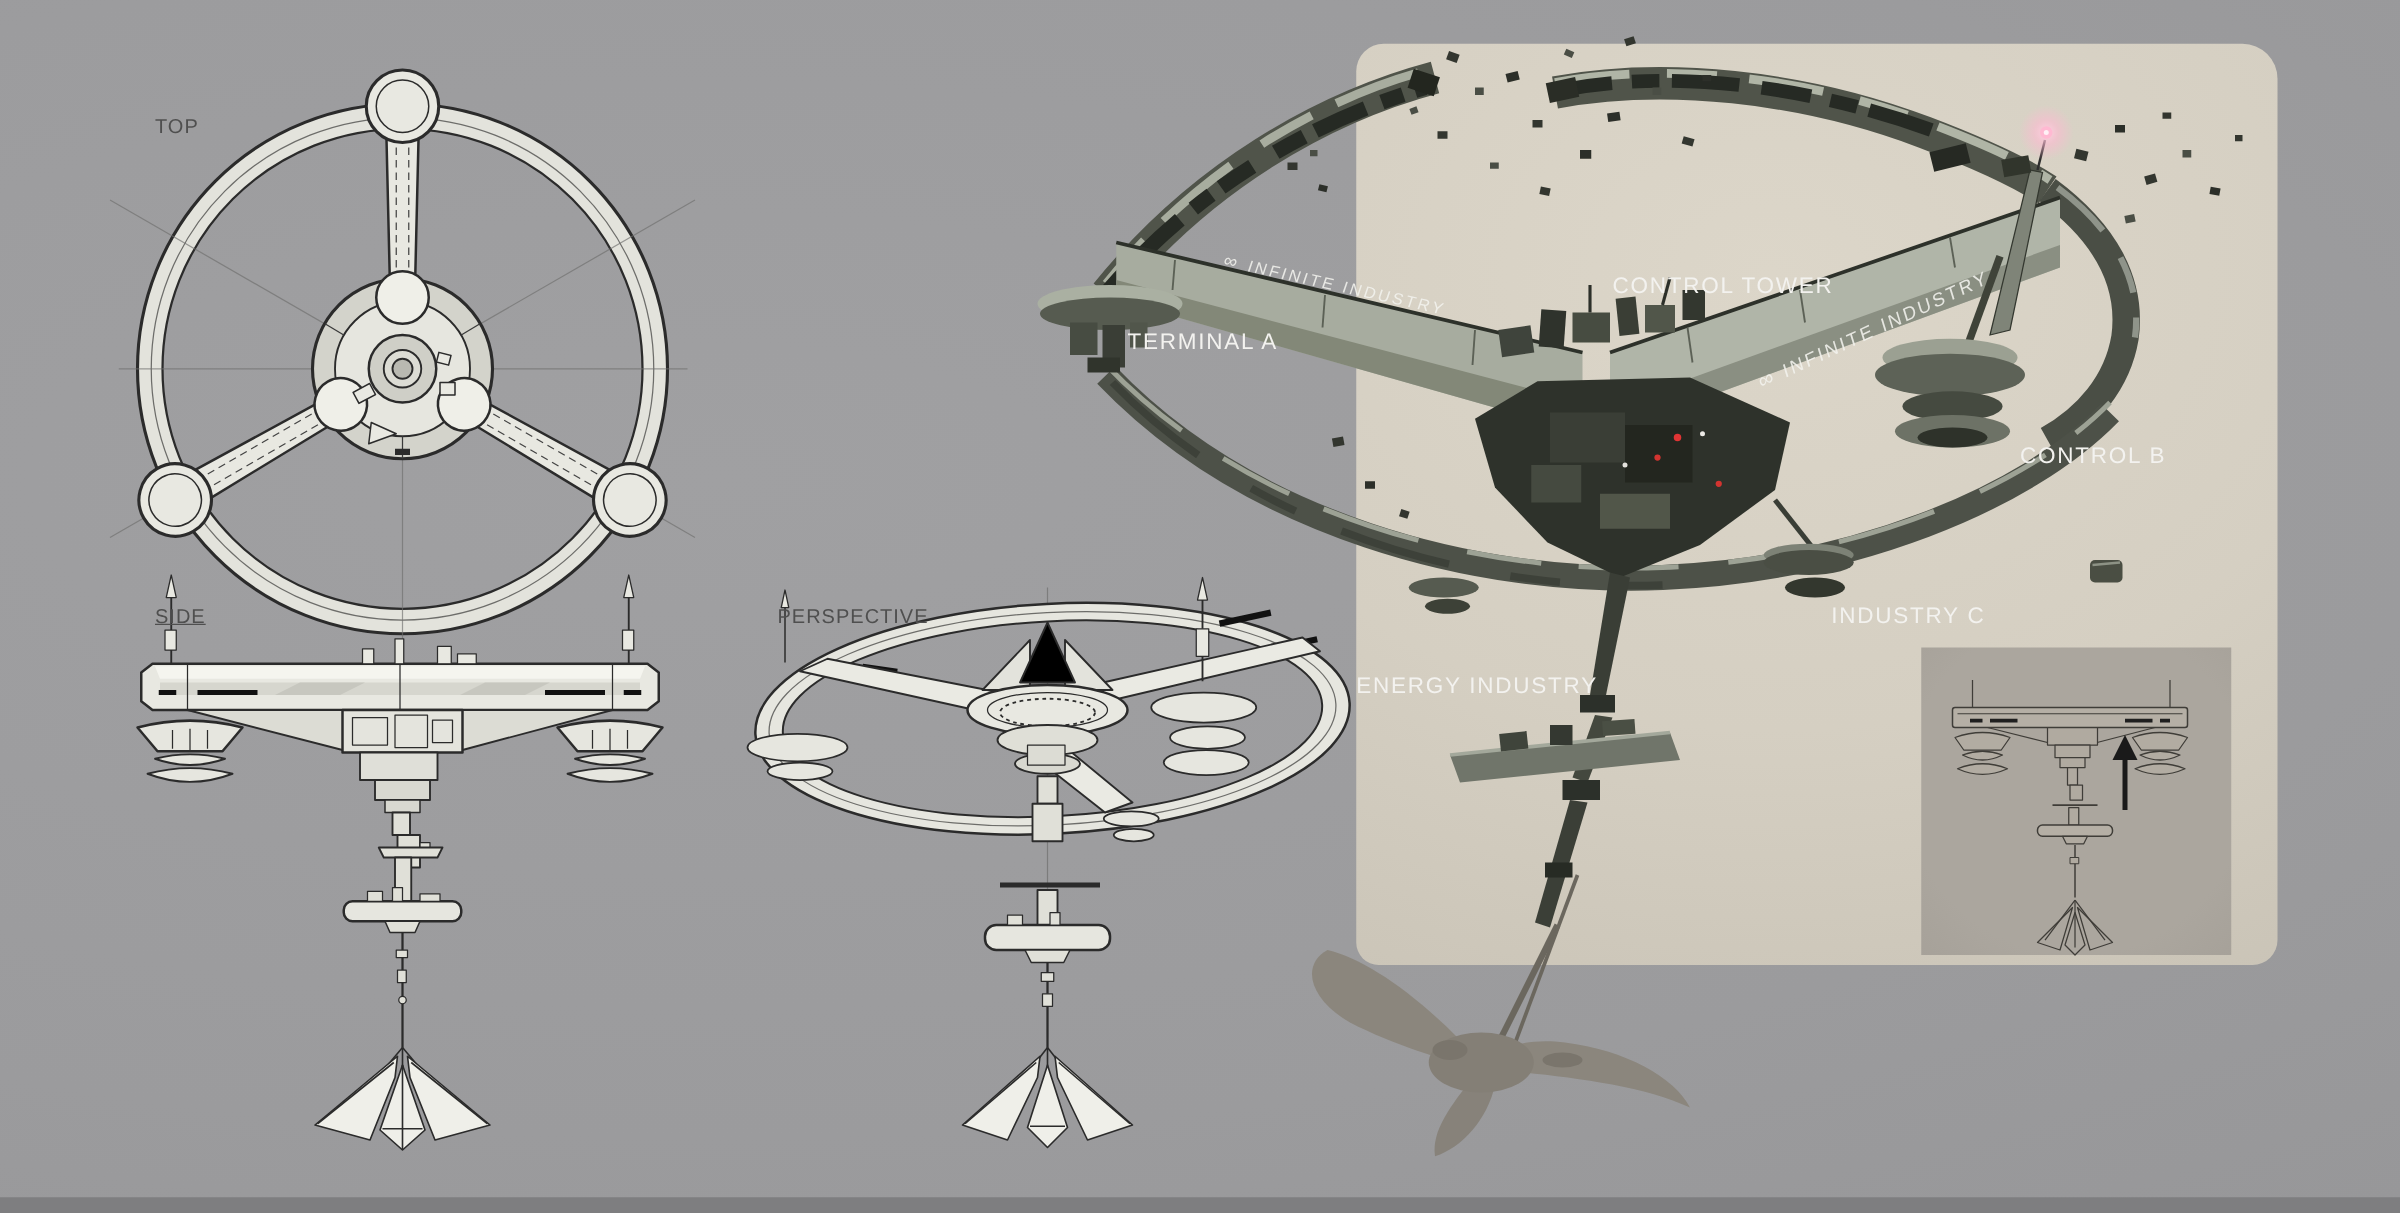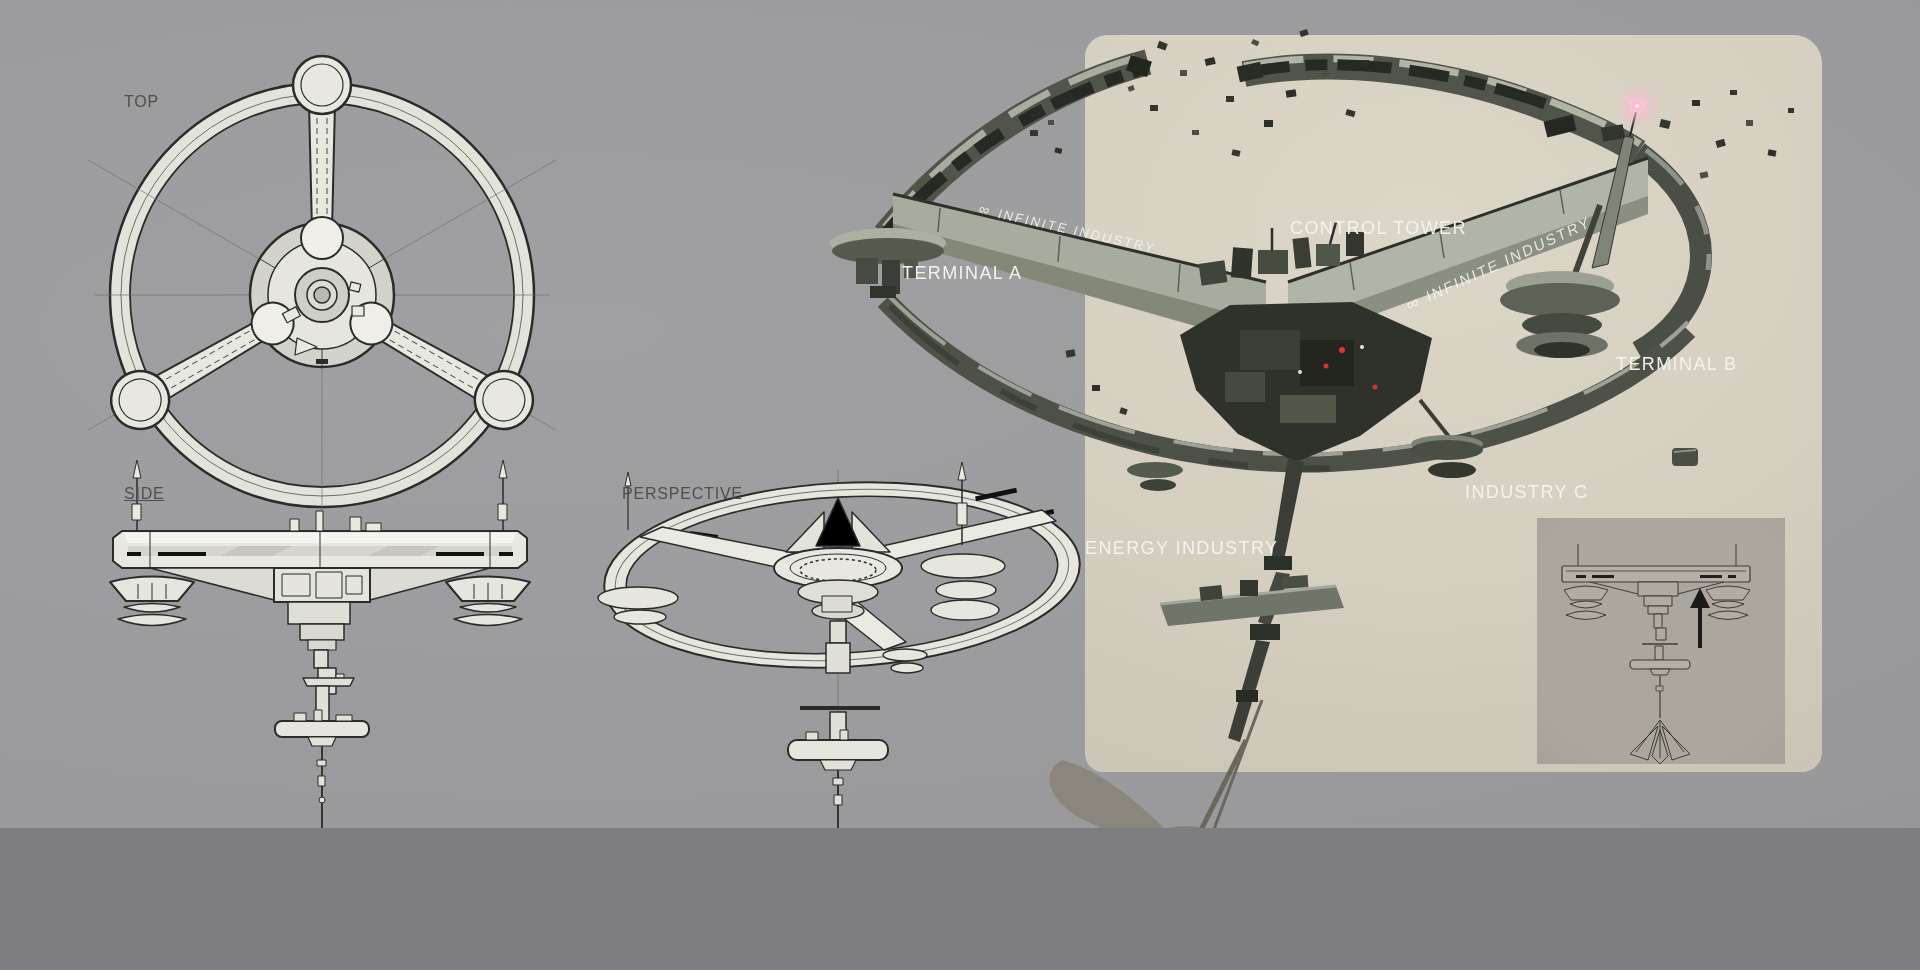--- a/index.html
+++ b/index.html
@@ -1,17 +1,17 @@
 <!DOCTYPE html>
 <html><head>
 <meta charset="utf-8">
 <style>
   html,body{margin:0;padding:0;background:#7e7e80;}
   .canvas{
-    position:relative;width:1920px;height:828px;overflow:hidden;
+    position:relative;width:1920px;height:958px;overflow:hidden;
     background:radial-gradient(130% 100% at 30% 40%, #a0a0a2 0%, #9b9b9d 55%, #949496 100%);
     font-family:"Liberation Sans", sans-serif;
   }
   .panel{
     position:absolute;left:1085px;top:35px;width:737px;height:737px;
     border-radius:22px 28px 20px 18px;
     background:radial-gradient(120% 90% at 45% 25%, #dcd6c9 0%, #d5cfc2 55%, #c9c3b6 100%);
   }
   .inset{
     position:absolute;left:1537px;top:518px;width:248px;height:246px;
@@ -491,21 +491,21 @@
       </g>
     </g>
   </svg>
 
   <div class="lbl lbl-dark" style="left:124px;top:93px;">TOP</div>
   <div class="lbl lbl-dark" style="left:124px;top:485px;text-decoration:underline;">SIDE</div>
   <div class="lbl lbl-dark" style="left:622px;top:485px;">PERSPECTIVE</div>
 
   <div class="lbl lbl-light" style="left:862px;top:263px;margin-left:40px;">TERMINAL A</div>
   <div class="lbl lbl-light" style="left:1290px;top:218px;">CONTROL TOWER</div>
-  <div class="lbl lbl-light" style="left:1616px;top:354px;">TERMINAL B</div>
+  <div class="lbl lbl-light" style="left:1616px;top:354px;">CONTROL B</div>
   <div class="lbl lbl-light" style="left:1465px;top:482px;">INDUSTRY C</div>
   <div class="lbl lbl-light" style="left:1085px;top:538px;">ENERGY INDUSTRY</div>
 
   <div class="brand brand-left">
     <span class="logo">∞</span><span>INFINITE INDUSTRY</span>
   </div>
   <div class="brand brand-right">
     <span class="logo">∞</span><span>INFINITE INDUSTRY</span>
   </div>
 

